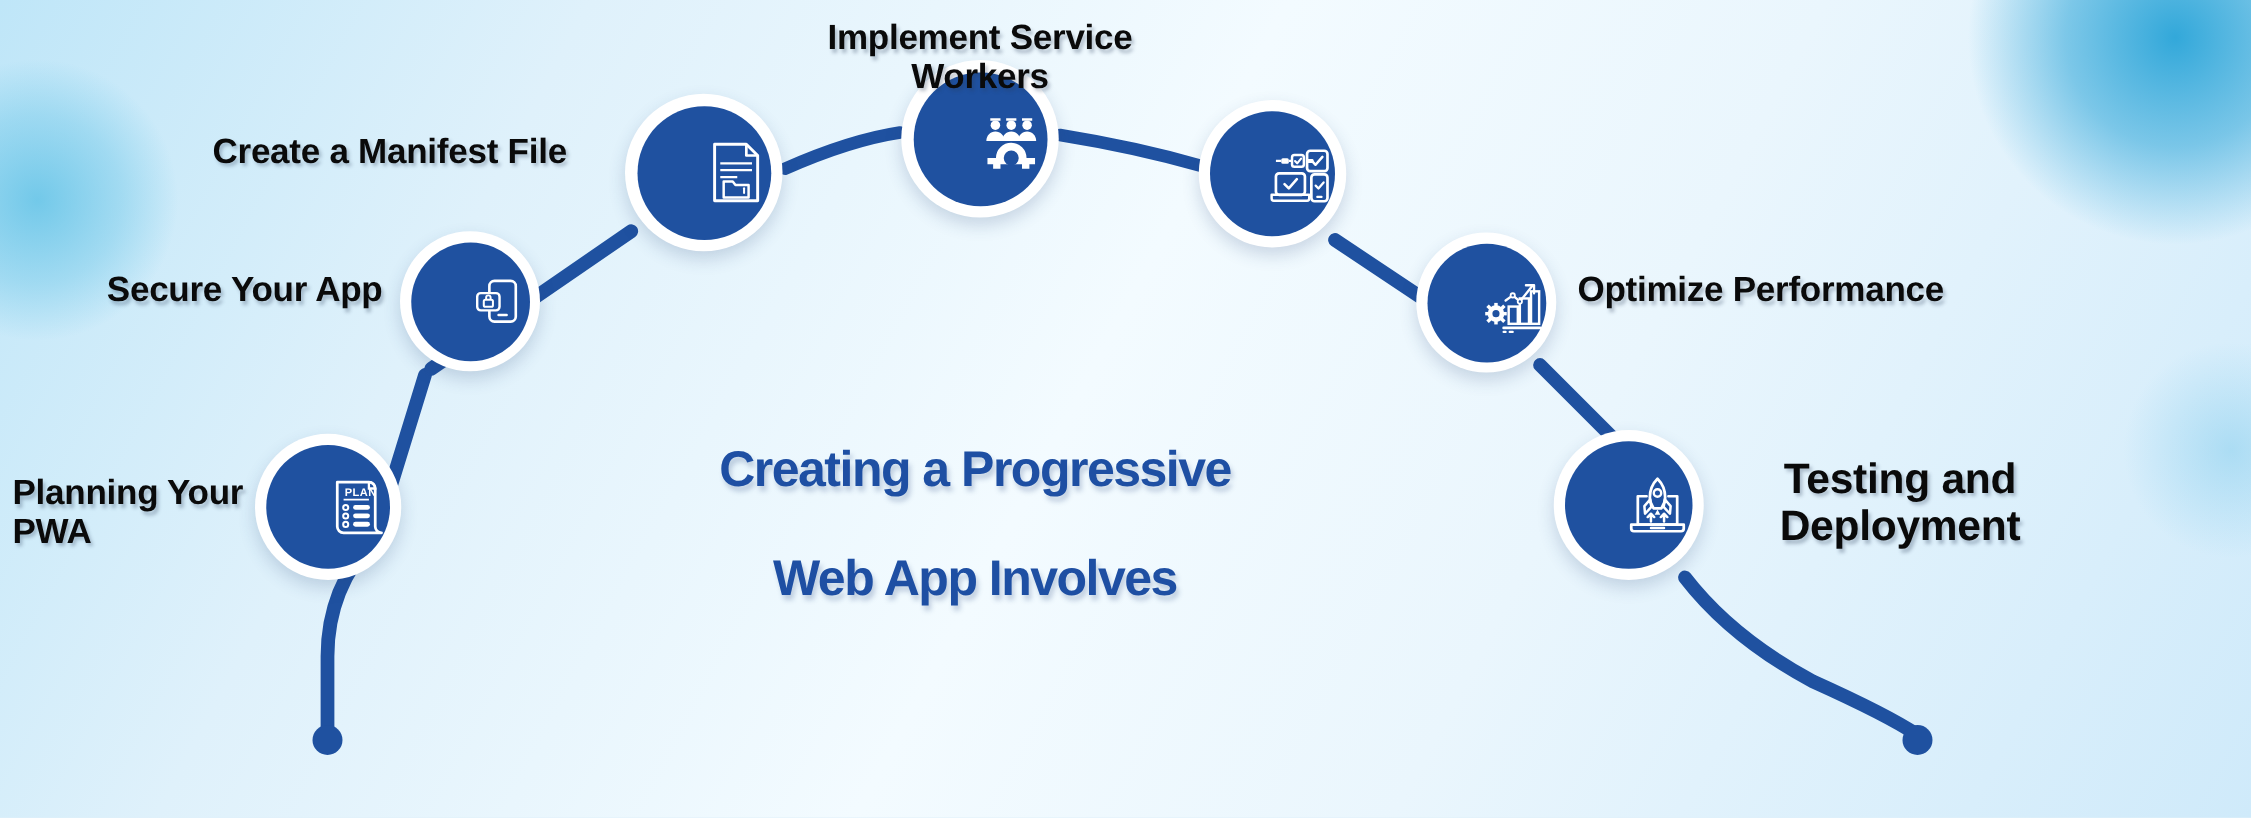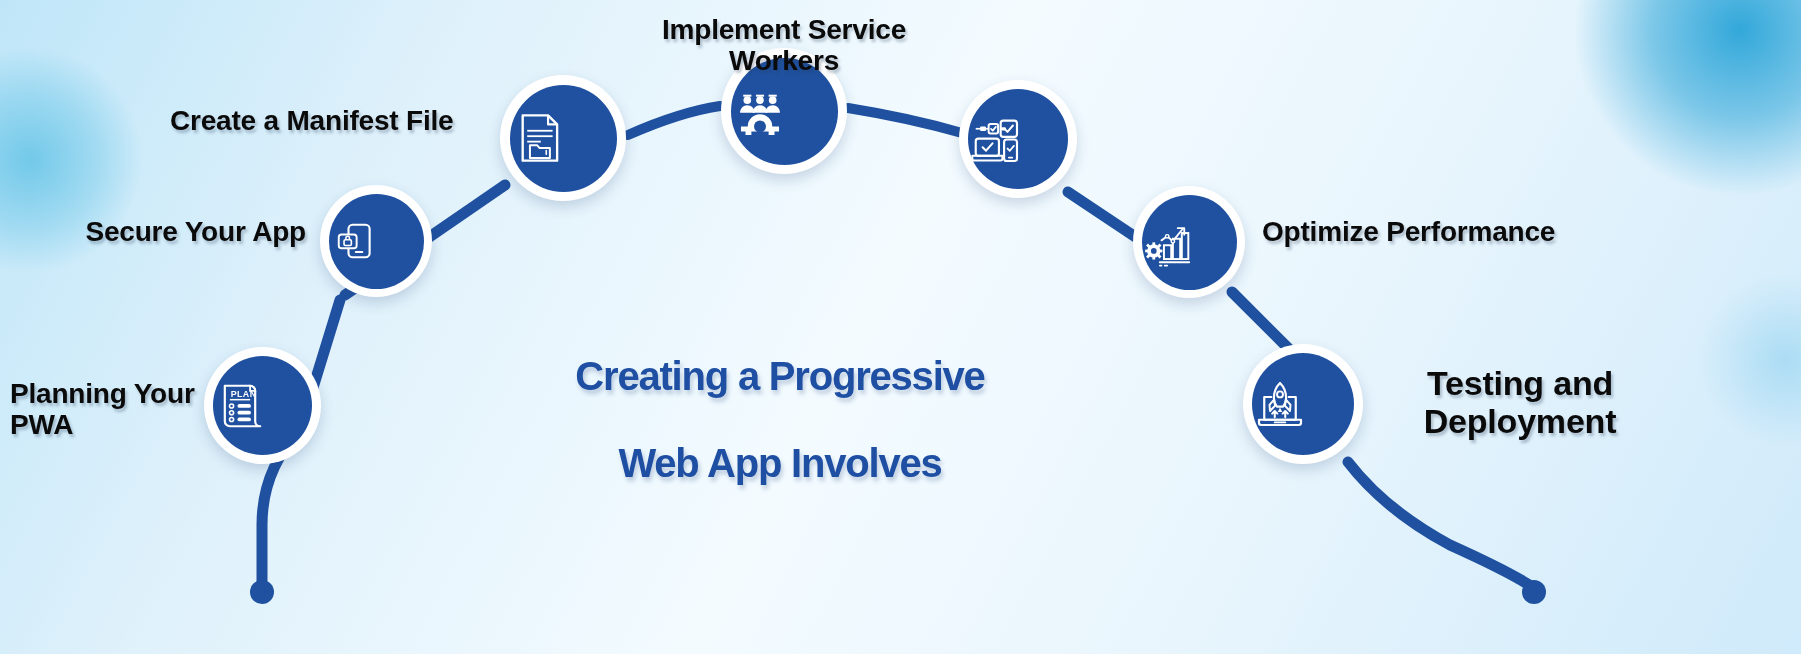--- a/index.html
+++ b/index.html
@@ -15,21 +15,21 @@
       radial-gradient(circle 150px at 30px 160px, rgba(86,190,228,.75) 0%, rgba(86,190,228,.35) 45%, rgba(86,190,228,0) 75%),
       radial-gradient(circle 120px at 1785px 360px, rgba(120,200,235,.45) 0%, rgba(120,200,235,0) 72%),
       linear-gradient(118deg,#bfe6f8 0%,#dff1fb 22%,#f3fbff 48%,#eaf6fd 68%,#cfeafa 100%);
   }
   #arcsvg{position:absolute;inset:0;width:1801px;height:654px;}
 
   .node{position:absolute;border-radius:50%;background:#ffffff;
         display:flex;align-items:center;justify-content:center;
         box-shadow:0 6px 14px rgba(40,70,120,.20);}
   .node .disc{border-radius:50%;background:#1f51a0;
-        display:flex;align-items:center;justify-content:flex-start;}
+        display:flex;align-items:center;justify-content:flex-end;}
   .node .disc svg{display:block;}
 
   .label{position:absolute;color:#0a0a0a;font-weight:bold;
          letter-spacing:-0.2px;line-height:1.12;white-space:pre-line;
          text-shadow:2px 3px 3px rgba(40,60,90,.30);}
 
   #center-title{position:absolute;left:400px;top:312px;width:760px;
       text-align:center;color:#1e4fa3;font-weight:bold;font-size:40px;
       line-height:1.08;letter-spacing:-1.2px;
       text-shadow:2px 4px 4px rgba(60,90,140,.28);white-space:pre-line;}

